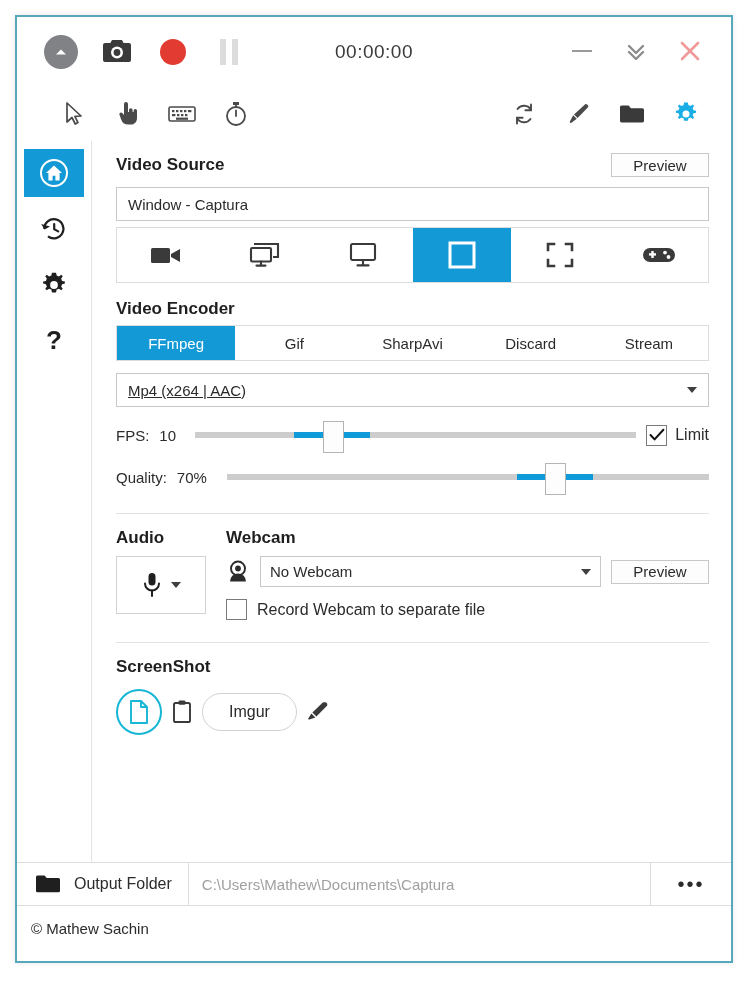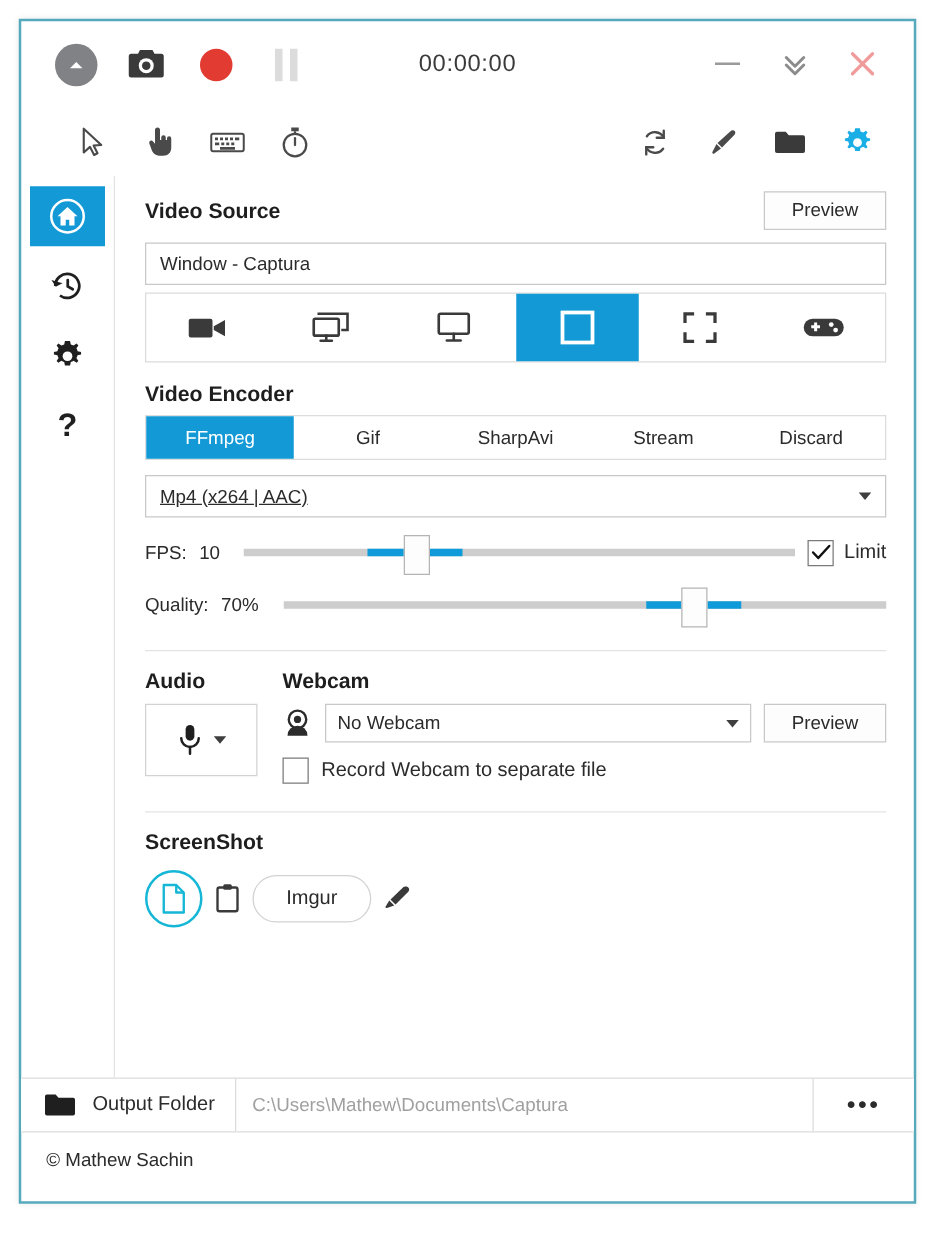--- a/index.html
+++ b/index.html
@@ -84,21 +84,21 @@
   .content{flex:1;padding:12px 22px 0 24px;box-sizing:border-box;}
 
   .sec-head{
     display:flex;align-items:center;justify-content:space-between;
     margin-bottom:10px;
   }
   h2.sec-title{
     margin:0;font-size:17px;font-weight:bold;color:#1e1e1e;
   }
   .btn-outline{
-    min-width:98px;height:31px;padding:0 13px;
+    min-width:98px;height:24px;padding:0 13px;
     border:1px solid #c8c8c8;background:#fdfdfd;
     font-size:15px;color:#2b2b2b;cursor:pointer;
     font-family:"Liberation Sans", sans-serif;
   }
   .textbox{
     height:34px;border:1px solid #c8c8c8;background:#fff;
     display:flex;align-items:center;padding:0 11px;
     font-size:15px;color:#2b2b2b;box-sizing:border-box;
   }
 
@@ -200,21 +200,21 @@
   .out-path{
     flex:1;display:flex;align-items:center;padding:0 13px;
     border-left:1px solid #dcdcdc;border-right:1px solid #dcdcdc;
     font-size:15px;color:#a0a0a0;
   }
   .out-more{
     width:80px;display:flex;align-items:center;justify-content:center;cursor:pointer;
     font-size:20px;color:#2b2b2b;letter-spacing:2px;
   }
   .copyright{
-    height:44px;display:flex;align-items:center;padding-left:20px;
+    height:44px;display:flex;align-items:center;padding-left:14px;
     font-size:15px;color:#2b2b2b;
   }
 </style>
 </head>
 <body>
 
 <div class="app-window">
 
   <div class="titlebar">
     <div class="tb-left">
@@ -427,22 +427,22 @@
           </svg>
         </button>
       </div>
 
       <h2 class="sec-title" style="margin-top:16px;">Video Encoder</h2>
 
       <div class="tabs">
         <button class="tab active">FFmpeg</button>
         <button class="tab">Gif</button>
         <button class="tab">SharpAvi</button>
+        <button class="tab">Discard</button>
         <button class="tab">Stream</button>
-        <button class="tab">Discard</button>
       </div>
 
       <div class="combo">
         <span>Mp4 (x264 | AAC)</span>
         <span class="caret"></span>
       </div>
 
       <div class="slider-row">
         <span class="slider-label">FPS:</span>
         <span class="slider-label" style="margin-left:10px;min-width:26px;">10</span>

